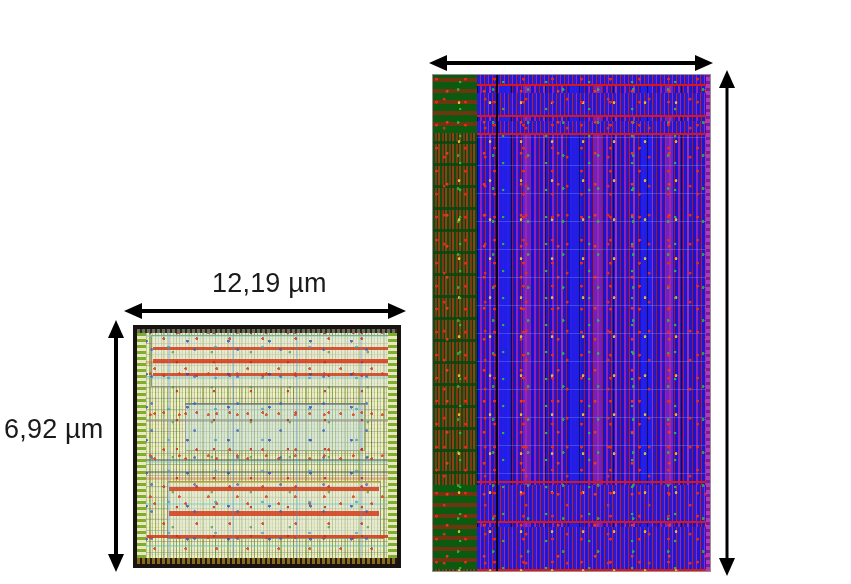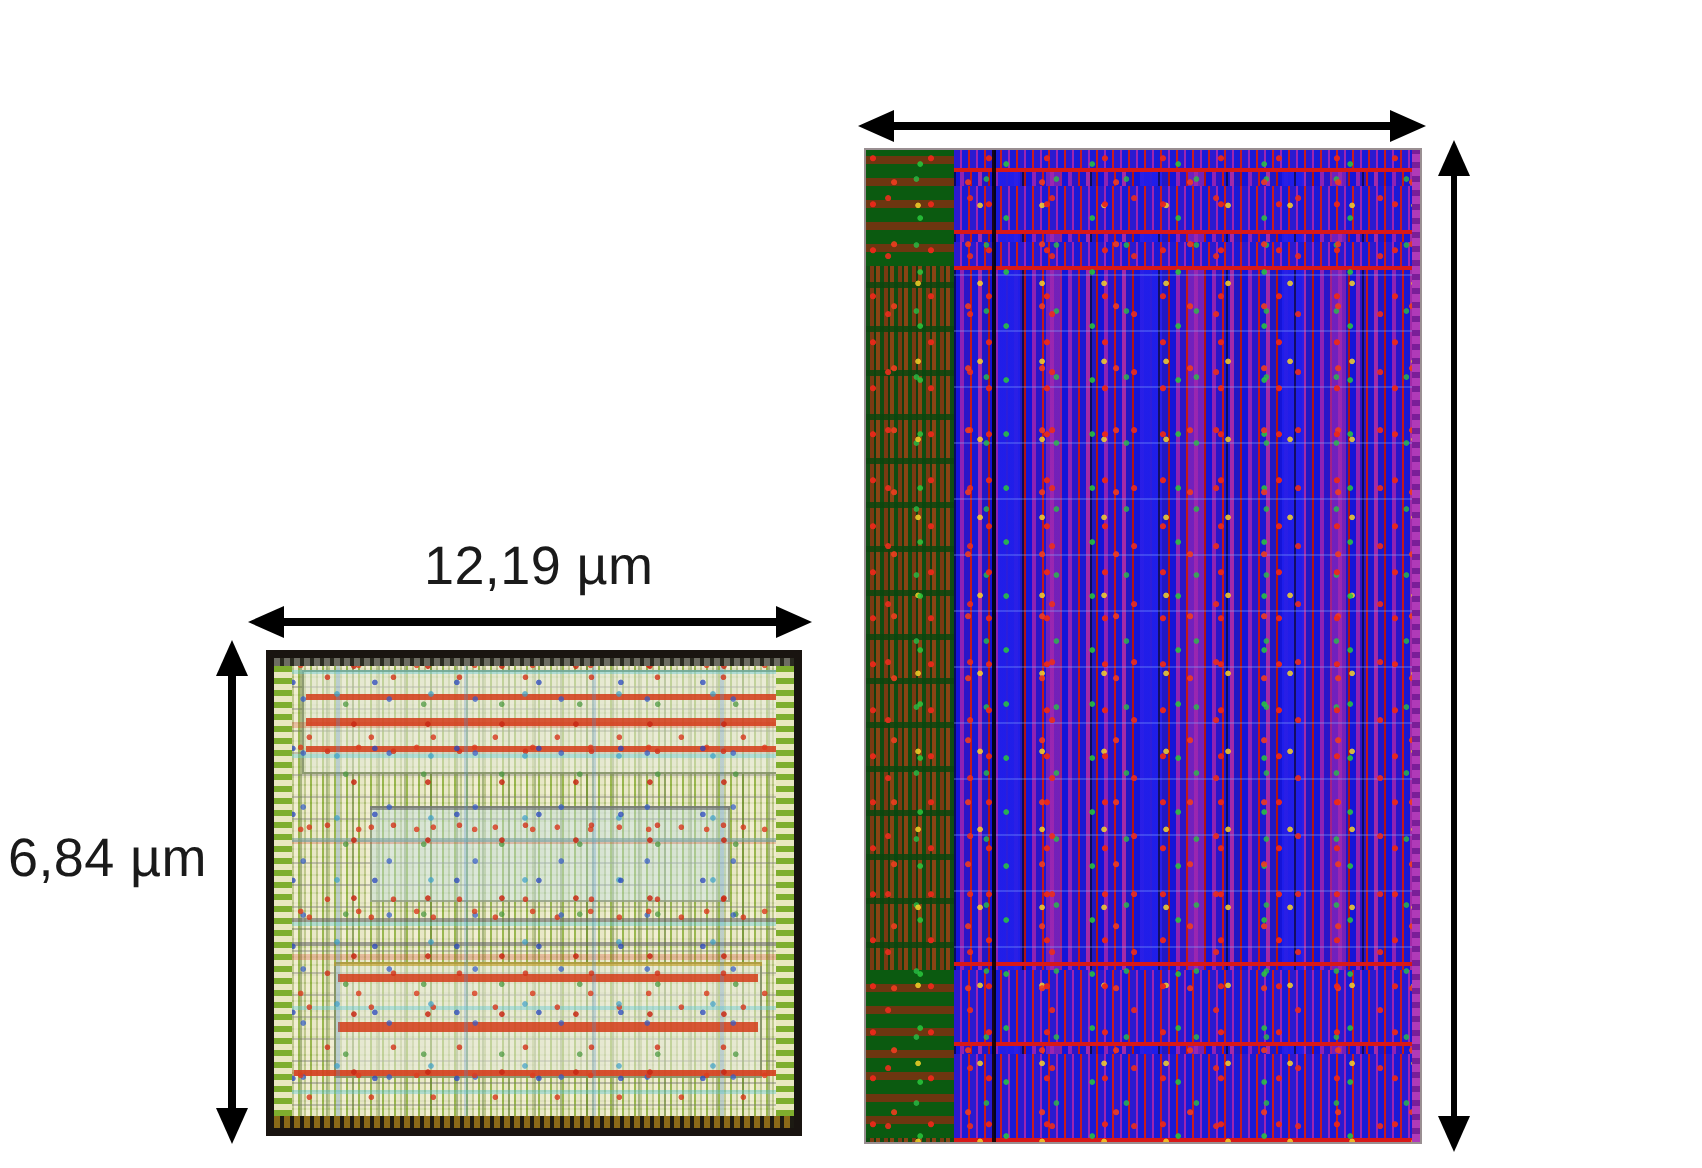--- a/index.html
+++ b/index.html
@@ -249,21 +249,21 @@
 <div id="root">
 
   <div class="dim-label" style="left:212px; top:268px;">12,19 µm</div>
 
   <svg class="arrow-svg" style="left:124px; top:300px;" width="282" height="22" viewBox="0 0 282 22">
     <line x1="12" y1="11" x2="270" y2="11" stroke="#000000" stroke-width="4"></line>
     <polygon points="0,11 18,3 18,19" fill="#000000"></polygon>
     <polygon points="282,11 264,3 264,19" fill="#000000"></polygon>
   </svg>
 
-  <div class="dim-label" style="left:4px; top:414px;">6,84 µm</div>
+  <div class="dim-label" style="left:4px; top:414px;">6,92 µm</div>
 
   <svg class="arrow-svg" style="left:105px; top:320px;" width="22" height="252" viewBox="0 0 22 252">
     <line x1="11" y1="12" x2="11" y2="240" stroke="#000000" stroke-width="4"></line>
     <polygon points="11,0 3,18 19,18" fill="#000000"></polygon>
     <polygon points="11,252 3,234 19,234" fill="#000000"></polygon>
   </svg>
 
   <div class="die" id="die-left" style="left:133px; top:325px; width:268px; height:243px;">
     <div class="die-inner">
       <div class="tex lt-base"></div>

